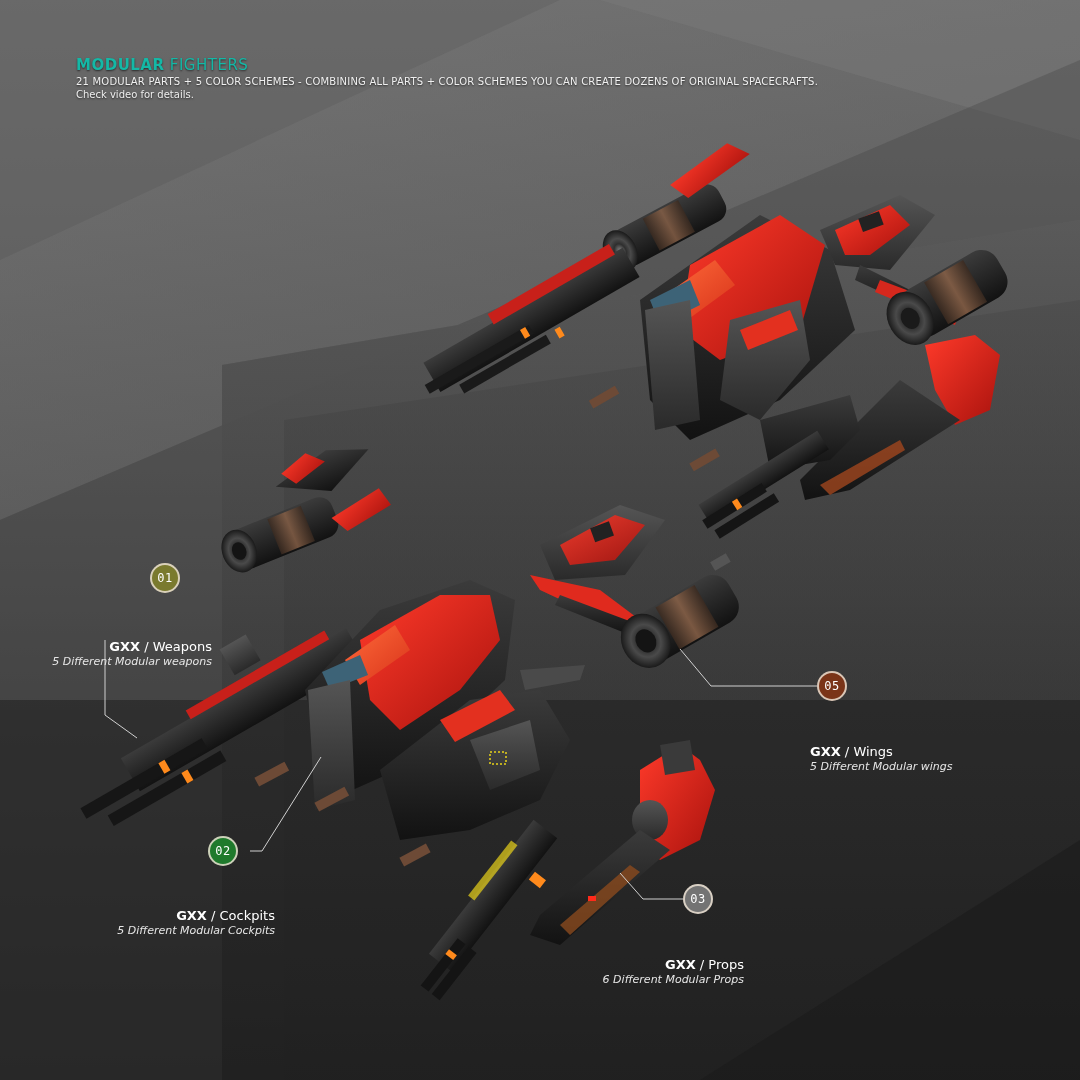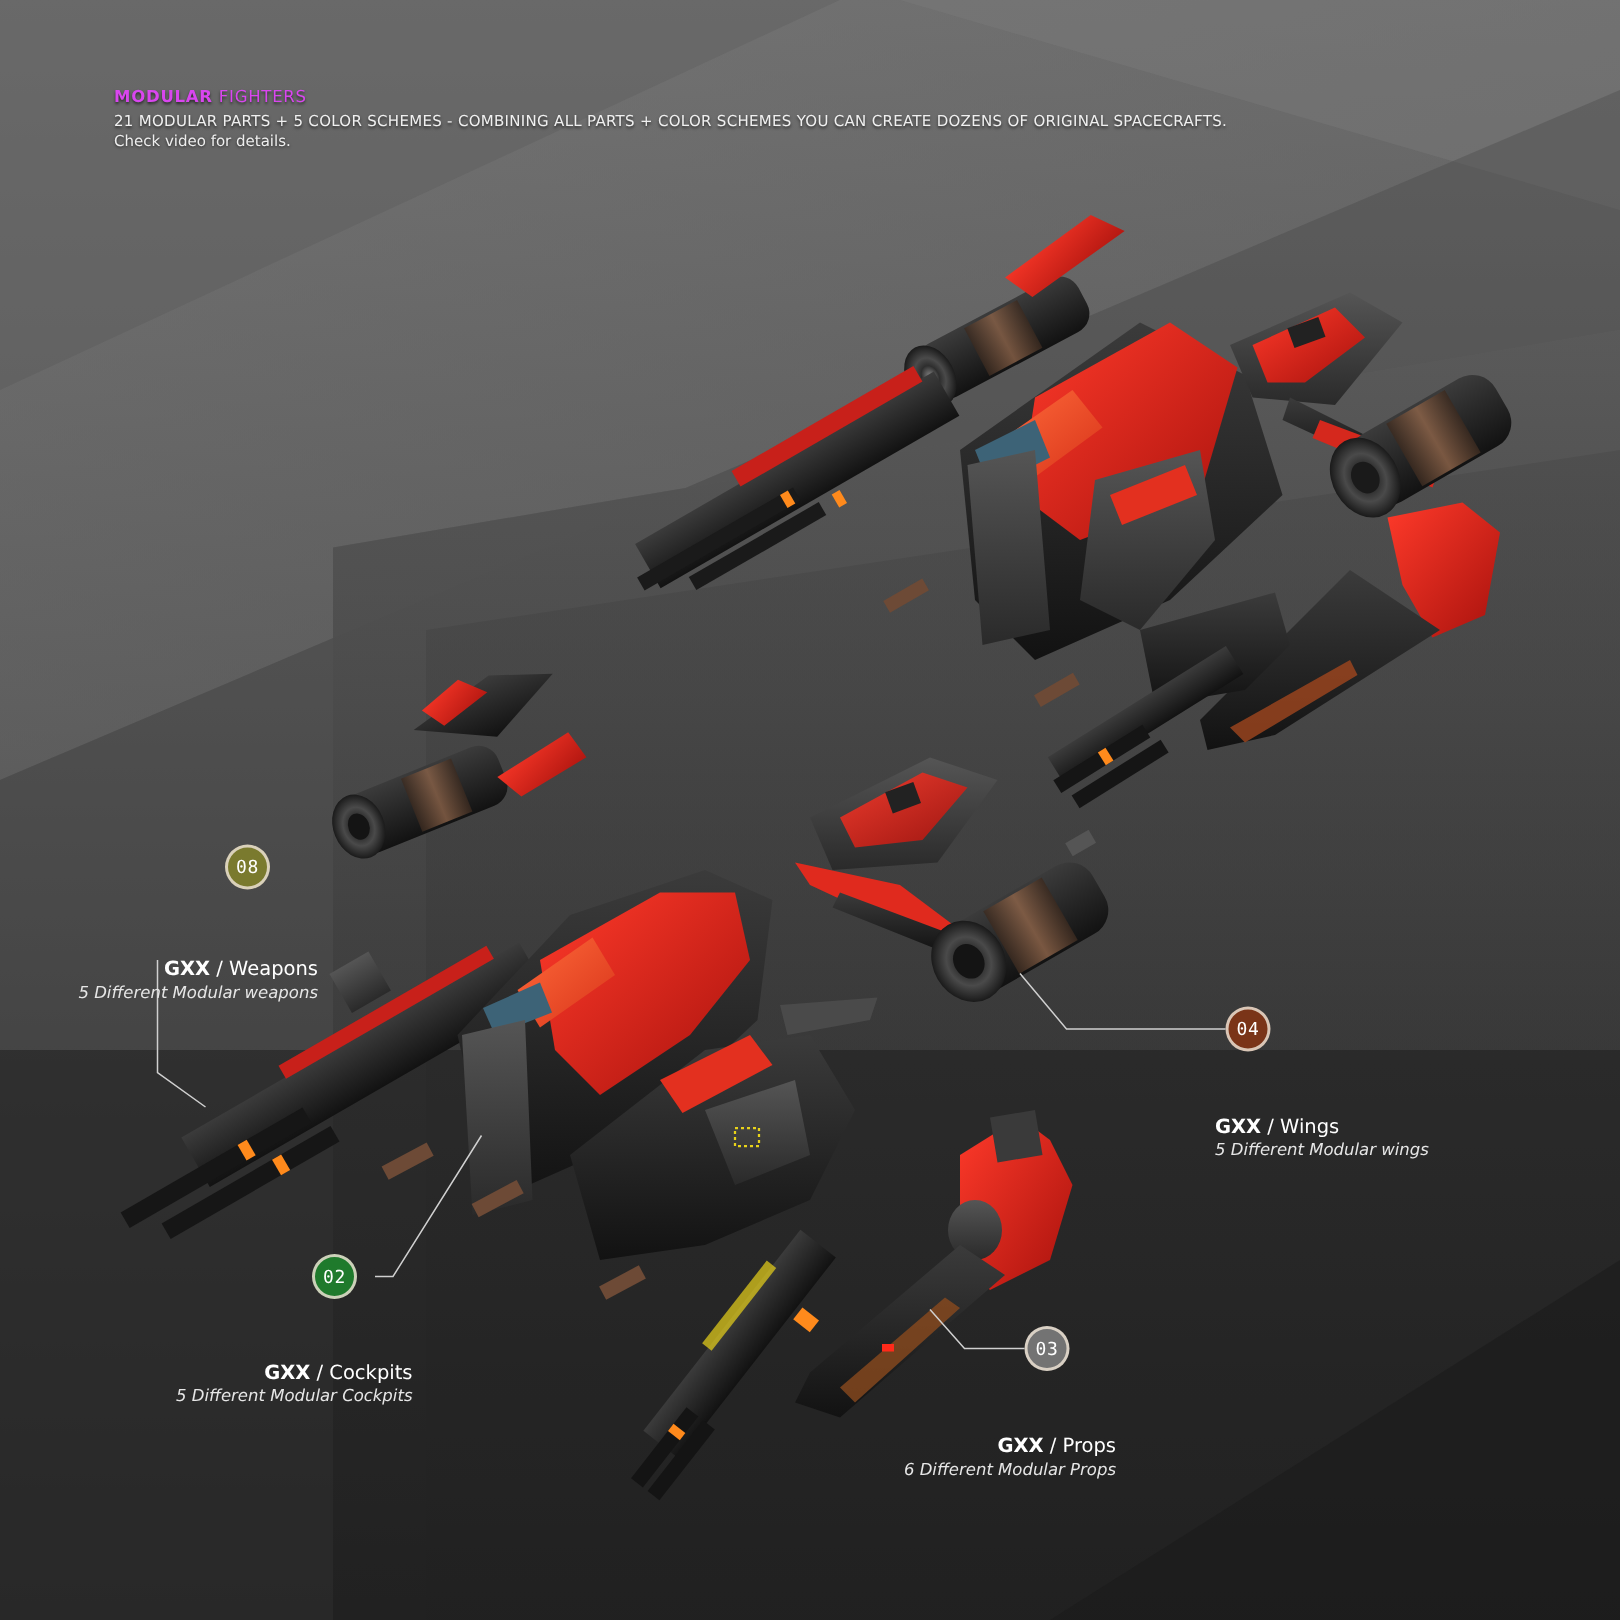--- a/index.html
+++ b/index.html
@@ -2,21 +2,21 @@
 <html><head>
   <meta charset="utf-8">
   <style>
     * { margin: 0; padding: 0; box-sizing: border-box; }
     html, body { width: 1080px; height: 1080px; overflow: hidden; background: #1f1f1f; }
     body { position: relative; font-family: "DejaVu Sans", "Liberation Sans", sans-serif; color: #f2f2f2; }
 
     .bg { position: absolute; inset: 0; width: 1080px; height: 1080px; }
 
     .header { position: absolute; left: 76px; top: 56px; }
-    .header .title { font-size: 11px; font-weight: bold; letter-spacing: 0.5px; color: #d946ef;
+    .header .title { font-size: 15px; font-weight: bold; letter-spacing: 0.5px; color: #14b8a6;
       text-shadow: 0 1px 2px rgba(0,0,0,0.6); line-height: 18px; }
     .header .title .light { font-weight: normal; }
     .header .subtitle { font-size: 10px; letter-spacing: 0.2px; color: #f0f0f0; line-height: 13px; margin-top: 1px;
       text-shadow: 0 1px 2px rgba(0,0,0,0.6); white-space: nowrap; }
     .header .note { font-size: 10px; color: #eeeeee; line-height: 13px; text-shadow: 0 1px 2px rgba(0,0,0,0.6); }
 
     .ships { position: absolute; inset: 0; width: 1080px; height: 1080px; }
 
     .badge { position: absolute; width: 30px; height: 30px; border-radius: 50%;
       border: 2px solid rgba(235,225,210,0.85); display: flex; align-items: center; justify-content: center;
@@ -235,21 +235,21 @@
 </svg>
 
 <svg class="leaders" viewBox="0 0 1080 1080" xmlns="http://www.w3.org/2000/svg">
   <polyline points="105,640 105,715 137,738" fill="none" stroke="#d0d0d0" stroke-width="1"></polyline>
   <polyline points="321,757 262,851 250,851" fill="none" stroke="#d0d0d0" stroke-width="1"></polyline>
   <polyline points="620,873 643,899 683,899" fill="none" stroke="#d0d0d0" stroke-width="1"></polyline>
   <polyline points="680,649 711,686 817,686" fill="none" stroke="#d0d0d0" stroke-width="1"></polyline>
 </svg>
 
 <div class="badge" style="left:150px; top:563px; background:#7a7a2e;">
-  <span>08</span>
+  <span>01</span>
 </div>
 <div class="label right" style="right:868px; top:607px;">
   <div class="name"><b>GXX</b><span> / </span><span>Weapons</span></div>
   <div class="desc">5 Different Modular weapons</div>
 </div>
 
 <div class="badge" style="left:208px; top:836px; background:#1f7a2c;">
   <span>02</span>
 </div>
 <div class="label right" style="right:805px; top:876px;">
@@ -259,18 +259,18 @@
 
 <div class="badge" style="left:683px; top:884px; background:#737373;">
   <span>03</span>
 </div>
 <div class="label right" style="right:336px; top:925px;">
   <div class="name"><b>GXX</b><span> / </span><span>Props</span></div>
   <div class="desc">6 Different Modular Props</div>
 </div>
 
 <div class="badge" style="left:817px; top:671px; background:#7a3418;">
-  <span>04</span>
+  <span>05</span>
 </div>
 <div class="label left" style="left:810px; top:712px;">
   <div class="name"><b>GXX</b><span> / </span><span>Wings</span></div>
   <div class="desc">5 Different Modular wings</div>
 </div>
 
 </body></html>

